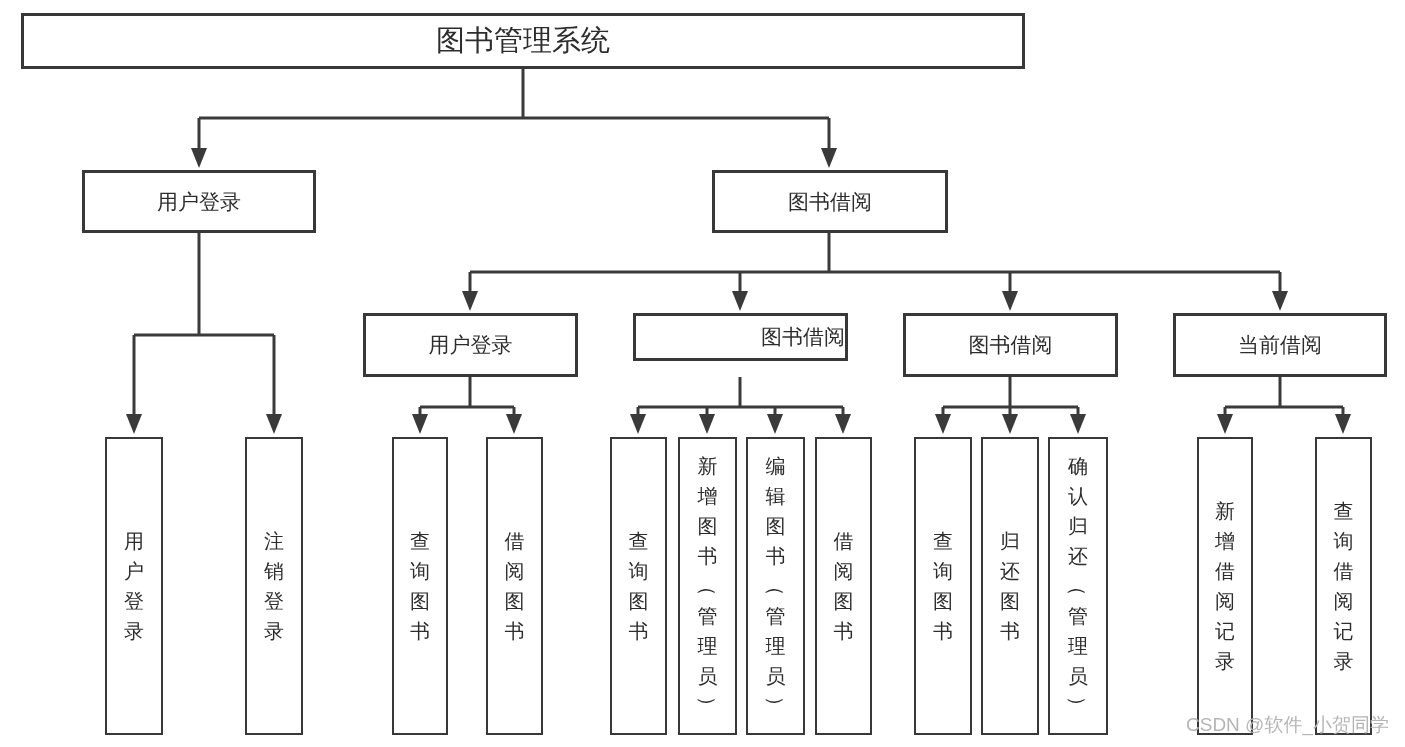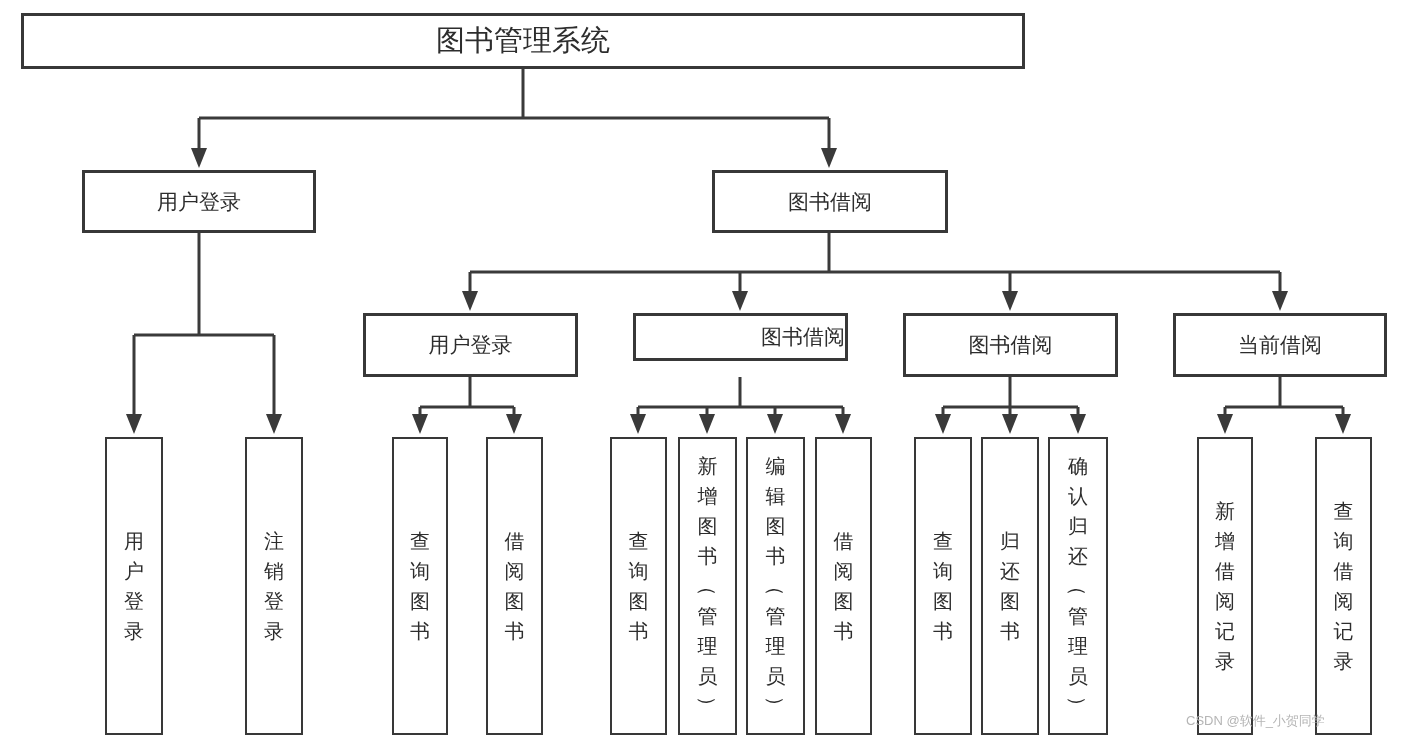--- a/index.html
+++ b/index.html
@@ -15,21 +15,21 @@
   .root-box{font-size:29px;}
   .lvl-box{font-size:21px;}
   .leaf{
     position:absolute;border:2.5px solid #383838;background:#ffffff;box-sizing:border-box;
     display:flex;flex-direction:column;align-items:center;justify-content:center;
     top:437px;height:298px;font-size:20px;
   }
   .vchar{display:block;height:30px;line-height:30px;width:100%;text-align:center;}
   .vrot{transform:rotate(90deg);}
   .watermark{
-    position:absolute;left:1186px;top:712px;font-size:13px;color:#b5b5b5;
+    position:absolute;left:1186px;top:712px;font-size:19px;color:#b5b5b5;
     white-space:nowrap;z-index:5;pointer-events:none;
   }
 </style>
 </head>
 <body>
 
 <div class="canvas">
 
   <svg class="svg-layer" viewBox="0 0 1405 747" xmlns="http://www.w3.org/2000/svg">
     <path fill="none" stroke="#3a3a3a" stroke-width="3" d="

